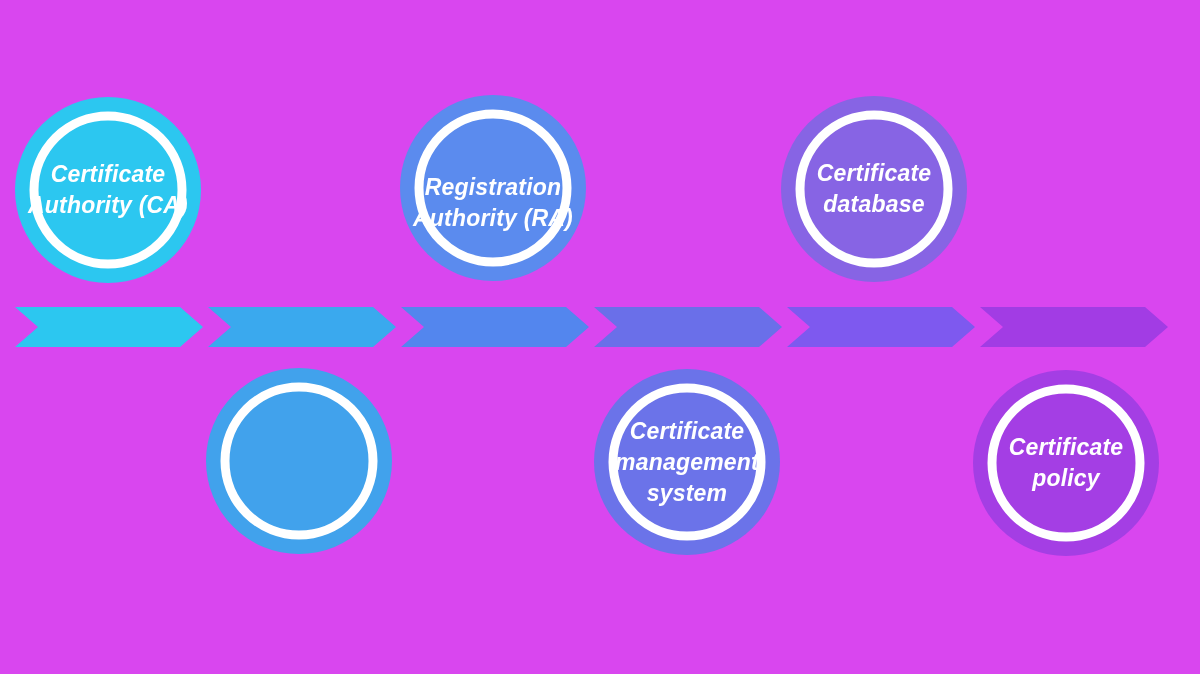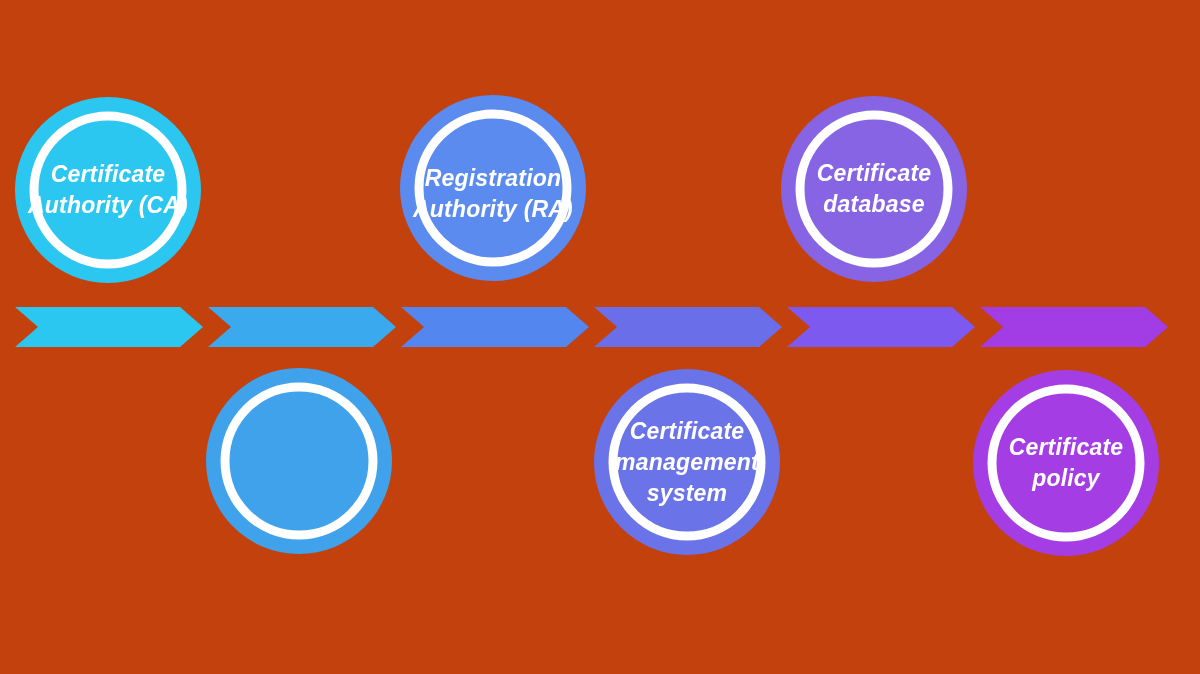--- a/index.html
+++ b/index.html
@@ -4,21 +4,21 @@
 <style>
   html, body {
     margin: 0;
     padding: 0;
     background: #ffffff;
   }
   .stage {
     position: relative;
     width: 1200px;
     height: 674px;
-    background: #c2410c;
+    background: #d946ef;
     overflow: hidden;
     font-family: "Liberation Sans", sans-serif;
   }
   .diagram-svg {
     position: absolute;
     left: 0;
     top: 0;
     width: 1200px;
     height: 674px;
   }
@@ -68,21 +68,21 @@
 
     <circle cx="874" cy="189" r="93" fill="#8764e4"></circle>
     <circle cx="874" cy="189" r="74" stroke="#ffffff" stroke-width="9" fill="#8764e4"></circle>
 
     <circle cx="1066" cy="463" r="93" fill="#a43ee4"></circle>
     <circle cx="1066" cy="463" r="74" stroke="#ffffff" stroke-width="9" fill="#a43ee4"></circle>
   </svg>
 
   <div class="node-label" style="left:3px;  top:120px;">Certificate
 Authority (CA)</div>
-  <div class="node-label" style="left:388px; top:124px;">Registration
+  <div class="node-label" style="left:388px; top:133px;">Registration
 Authority (RA)</div>
   <div class="node-label" style="left:582px; top:392px;">Certificate
 management
 system</div>
   <div class="node-label" style="left:769px; top:119px;">Certificate
 database</div>
   <div class="node-label" style="left:961px; top:393px;">Certificate
 policy</div>
 
 </div>

